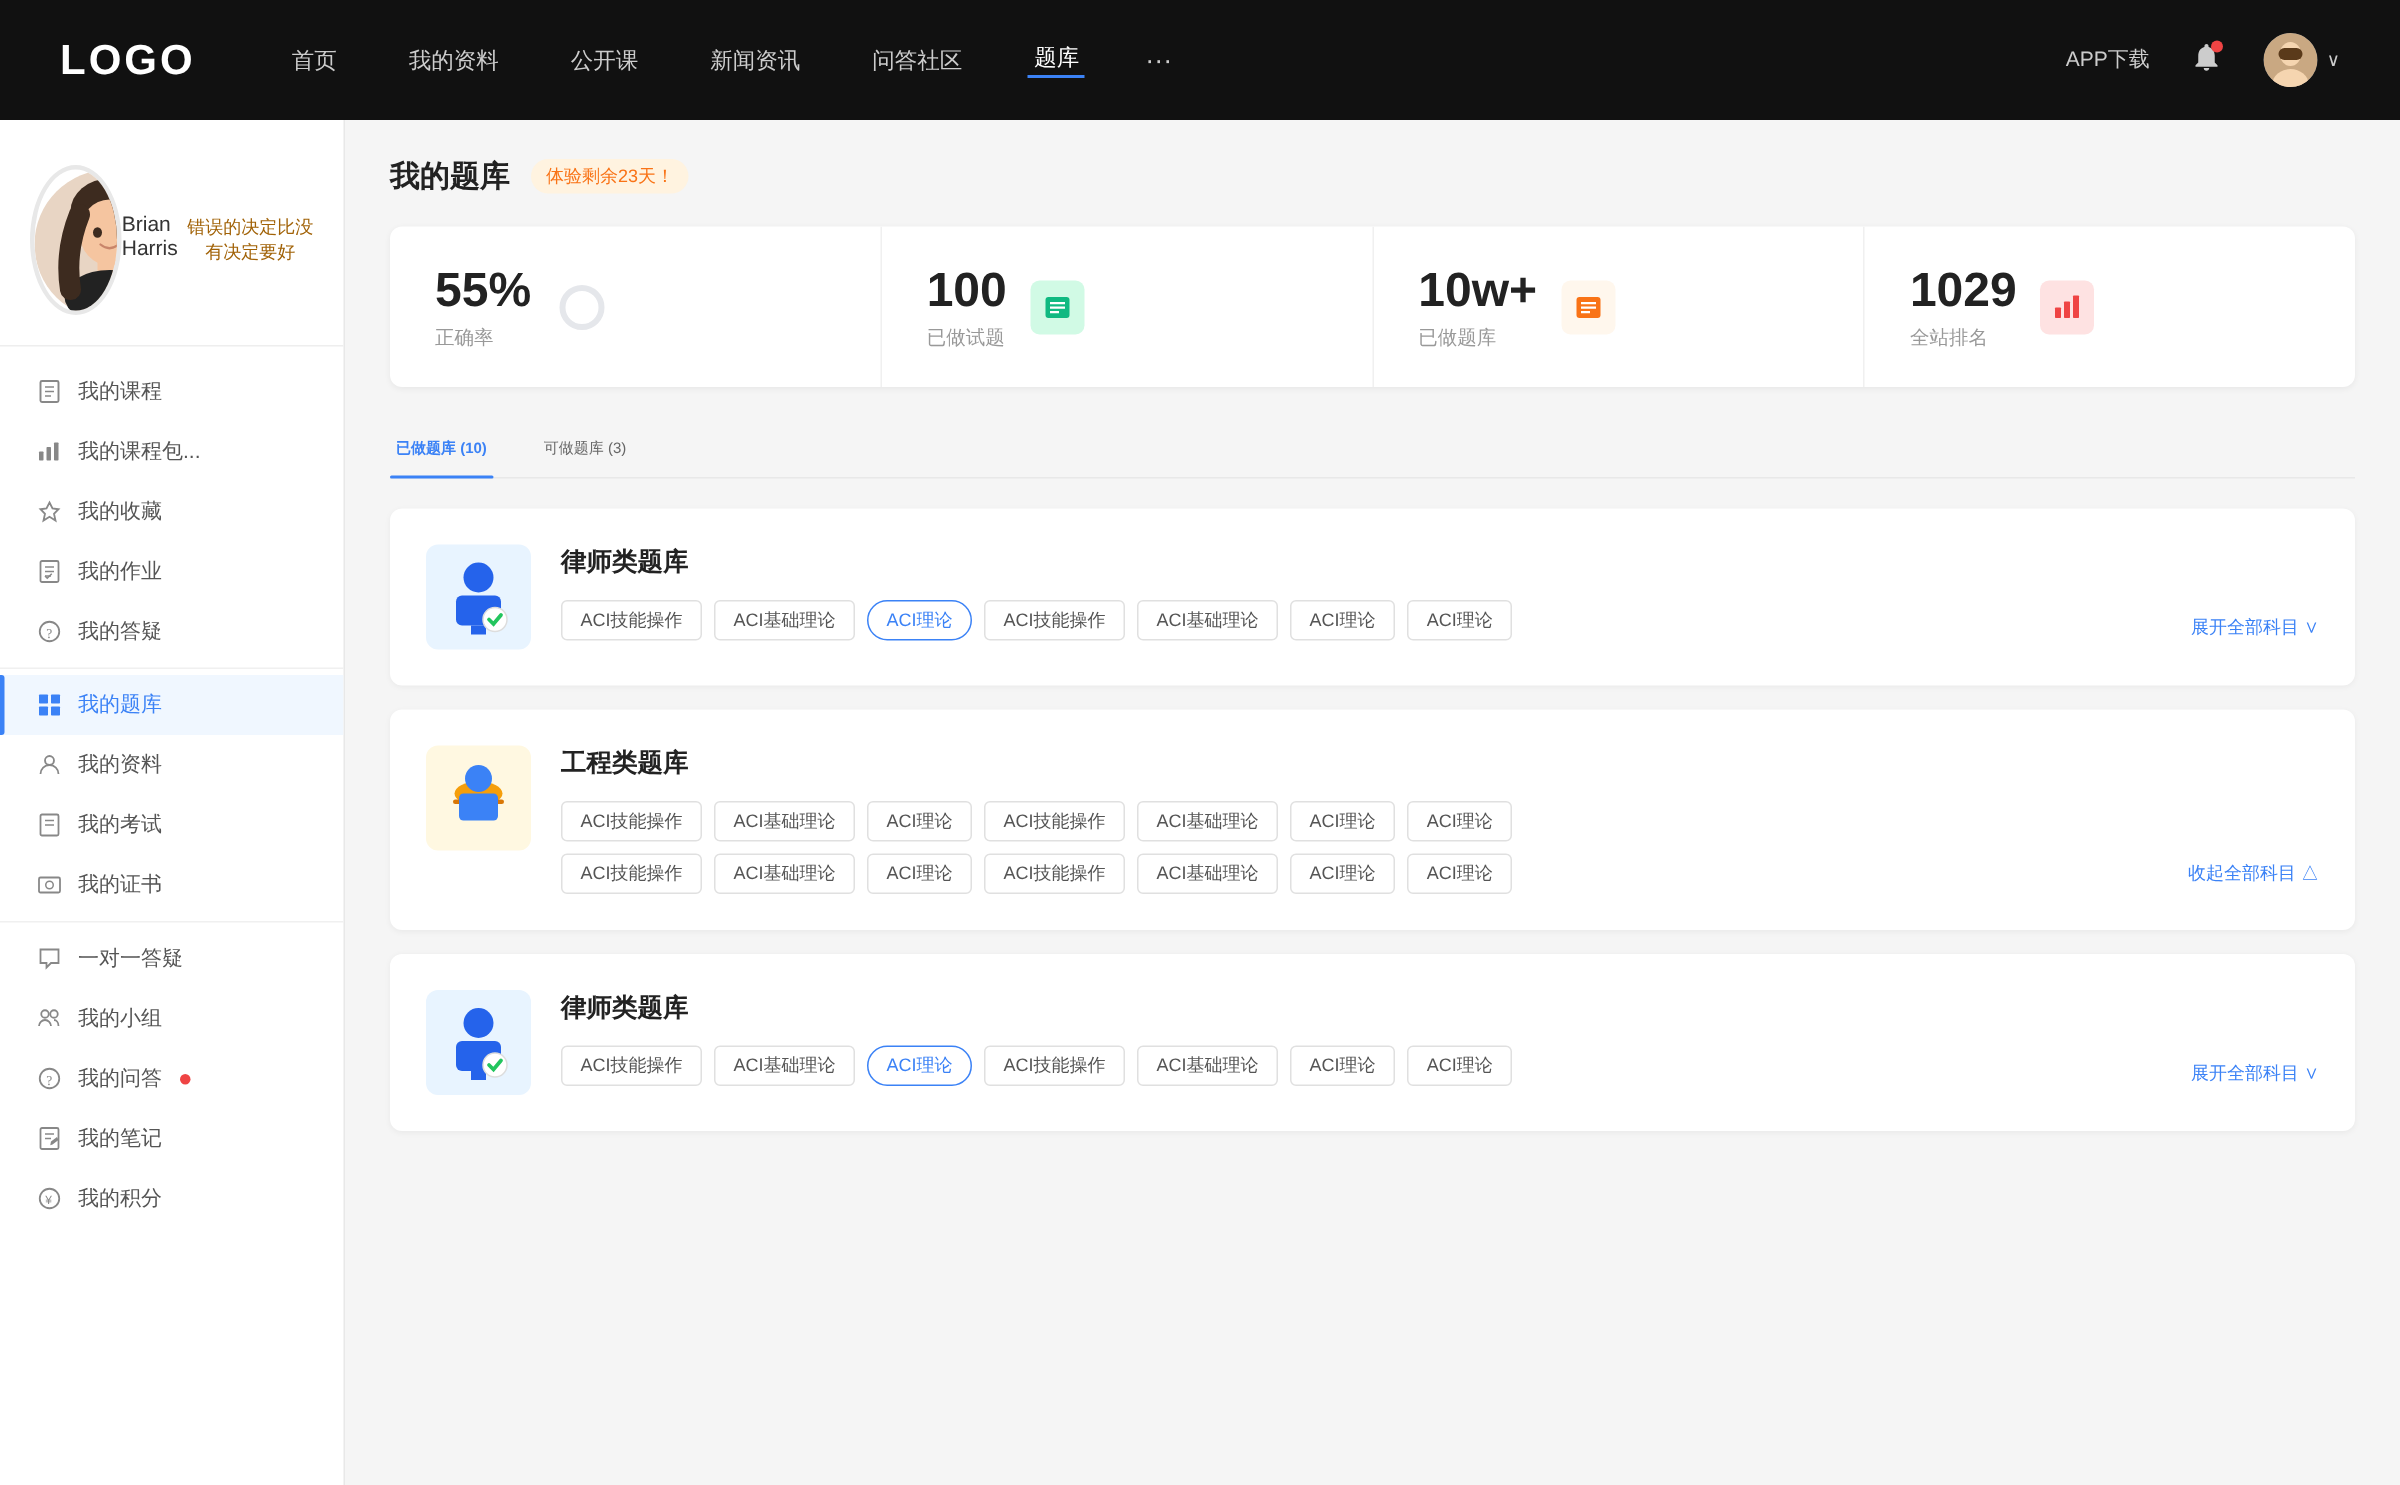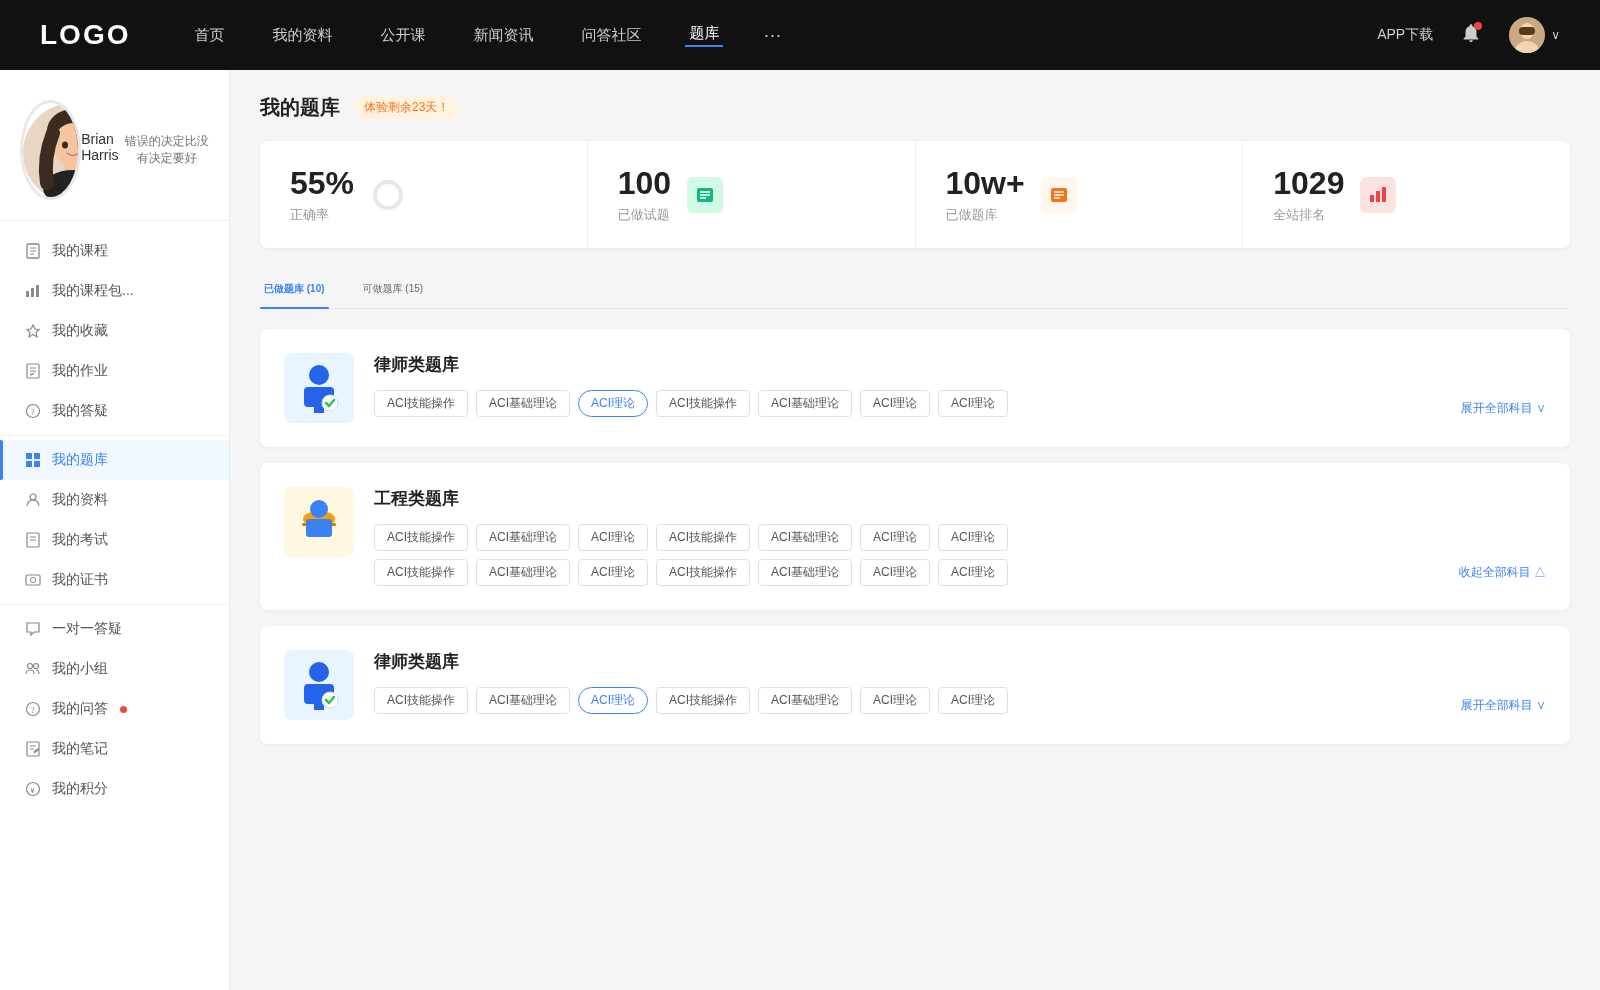--- a/index.html
+++ b/index.html
@@ -1,19 +1,19 @@
 <!DOCTYPE html>
 <html><head>
   <meta charset="utf-8">
   <style>
     * { margin: 0; padding: 0; box-sizing: border-box; }
     body { font-family: -apple-system, BlinkMacSystemFont, 'PingFang SC', 'Microsoft YaHei', sans-serif; background: #f0f2f5; width: 1600px; min-height: 990px; overflow-x: hidden; }
 
     
-    .navbar { background: #111; height: 70px; display: flex; align-items: center; padding: 0 40px; gap: 0; position: relative; }
+    .navbar { background: #111; height: 80px; display: flex; align-items: center; padding: 0 40px; gap: 0; position: relative; }
     .nav-logo { color: #fff; font-size: 28px; font-weight: bold; letter-spacing: 2px; margin-right: 60px; }
     .nav-items { display: flex; align-items: center; gap: 40px; flex: 1; }
     .nav-item { color: #ccc; font-size: 15px; cursor: pointer; padding: 0 4px; }
     .nav-item.active { color: #fff; border-bottom: 2px solid #3b82f6; padding-bottom: 2px; }
     .nav-dots { color: #ccc; font-size: 18px; cursor: pointer; }
     .nav-right { display: flex; align-items: center; gap: 27px; margin-left: auto; }
     .nav-app { color: #ccc; font-size: 14px; cursor: pointer; }
     .bell-icon { position: relative; cursor: pointer; }
     .bell-icon svg { fill: #ccc; width: 22px; height: 22px; }
     .bell-dot { position: absolute; top: 0; right: 0; width: 8px; height: 8px; background: #ef4444; border-radius: 50%; }
@@ -22,21 +22,21 @@
     .chevron { color: #ccc; font-size: 12px; }
 
     
     .layout { display: flex; height: calc(990px - 70px); }
 
     
     .sidebar { width: 230px; background: #fff; border-right: 1px solid #e8e8e8; flex-shrink: 0; overflow-y: auto; padding-bottom: 20px; }
     .sidebar-profile { display: flex; flex-direction: row; align-items: center; padding: 30px 20px 20px; border-bottom: 1px solid #eee; }
     
     .profile-name { font-size: 14px; color: #333; font-weight: 500; margin-bottom: 6px; }
-    .profile-motto { font-size: 12px; color: #737373; text-align: center; }
+    .profile-motto { font-size: 12px; color: #a16207; text-align: center; }
 
     .sidebar-menu { padding: 10px 0; }
     .menu-item { display: flex; align-items: center; gap: 10px; padding: 11px 24px; cursor: pointer; font-size: 14px; color: #555; position: relative; }
     .menu-item.active { color: #3b82f6; background: #f0f7ff; }
     .menu-item.active::before { content: ''; position: absolute; left: 0; top: 0; bottom: 0; width: 3px; background: #3b82f6; border-radius: 0 2px 2px 0; }
     .menu-icon { width: 18px; height: 18px; display: flex; align-items: center; justify-content: center; flex-shrink: 0; }
     .menu-icon svg { width: 16px; height: 16px; }
     .red-dot { width: 7px; height: 7px; background: #ef4444; border-radius: 50%; margin-left: 2px; display: inline-block; }
     .menu-divider { height: 1px; background: #f0f0f0; margin: 4px 0; }
 
@@ -379,21 +379,21 @@
               <rect x="8" y="6" width="4" height="11" rx="0.5" fill="#ef4444"></rect>
               <rect x="14" y="2" width="4" height="15" rx="0.5" fill="#ef4444"></rect>
             </svg>
         </div>
       </div>
 
     </div>
 
     <div class="tabs-row">
       <span class="tab active">已做题库 (10)</span>
-      <span class="tab">可做题库 (15)</span>
+      <span class="tab">可做题库 (3)</span>
     </div>
 
     <div class="bank-card">
       <div class="bank-card-header">
         <div class="bank-icon">
           <svg width="50" height="55" viewBox="0 0 50 55">
             <circle cx="25" cy="14" r="10" fill="#2563eb"></circle>
             <rect x="10" y="26" width="30" height="20" rx="4" fill="#2563eb"></rect>
             <rect x="20" y="46" width="10" height="6" fill="#2563eb"></rect>
 

